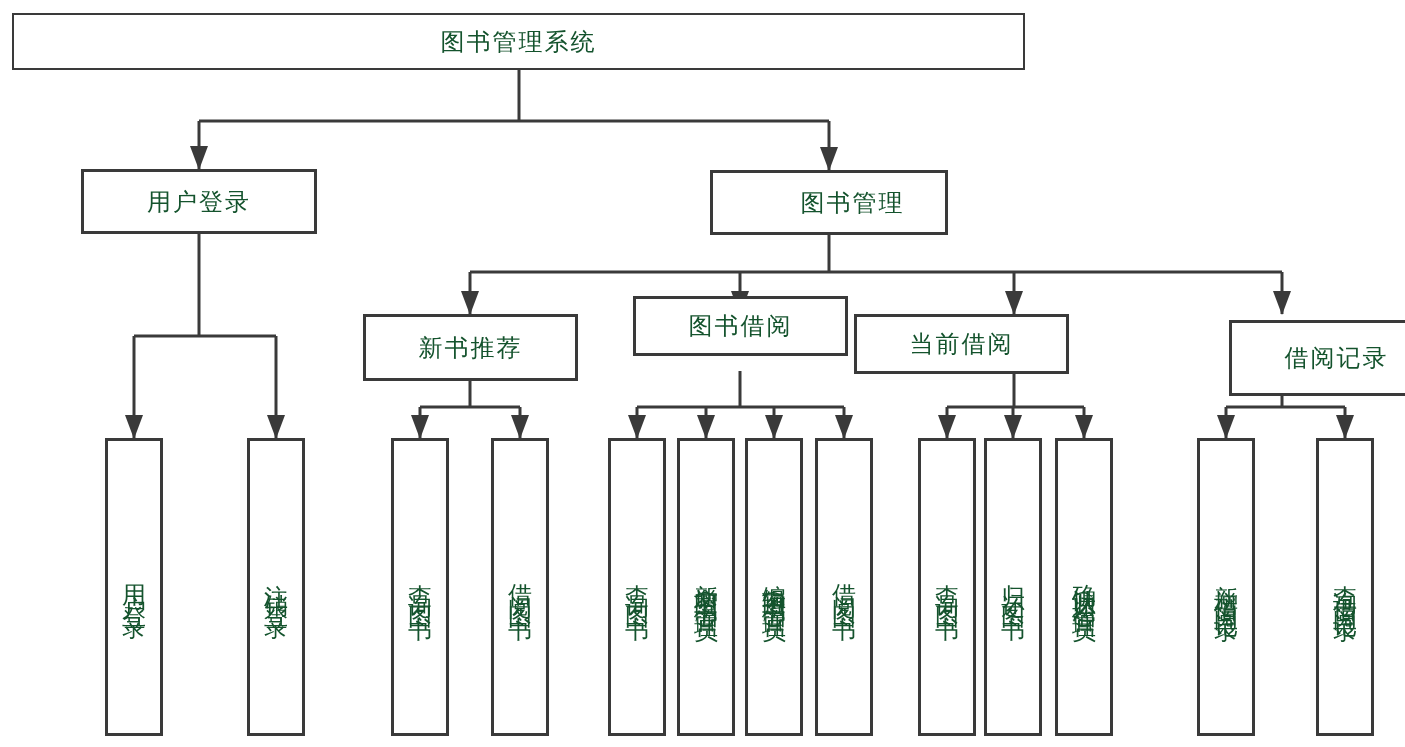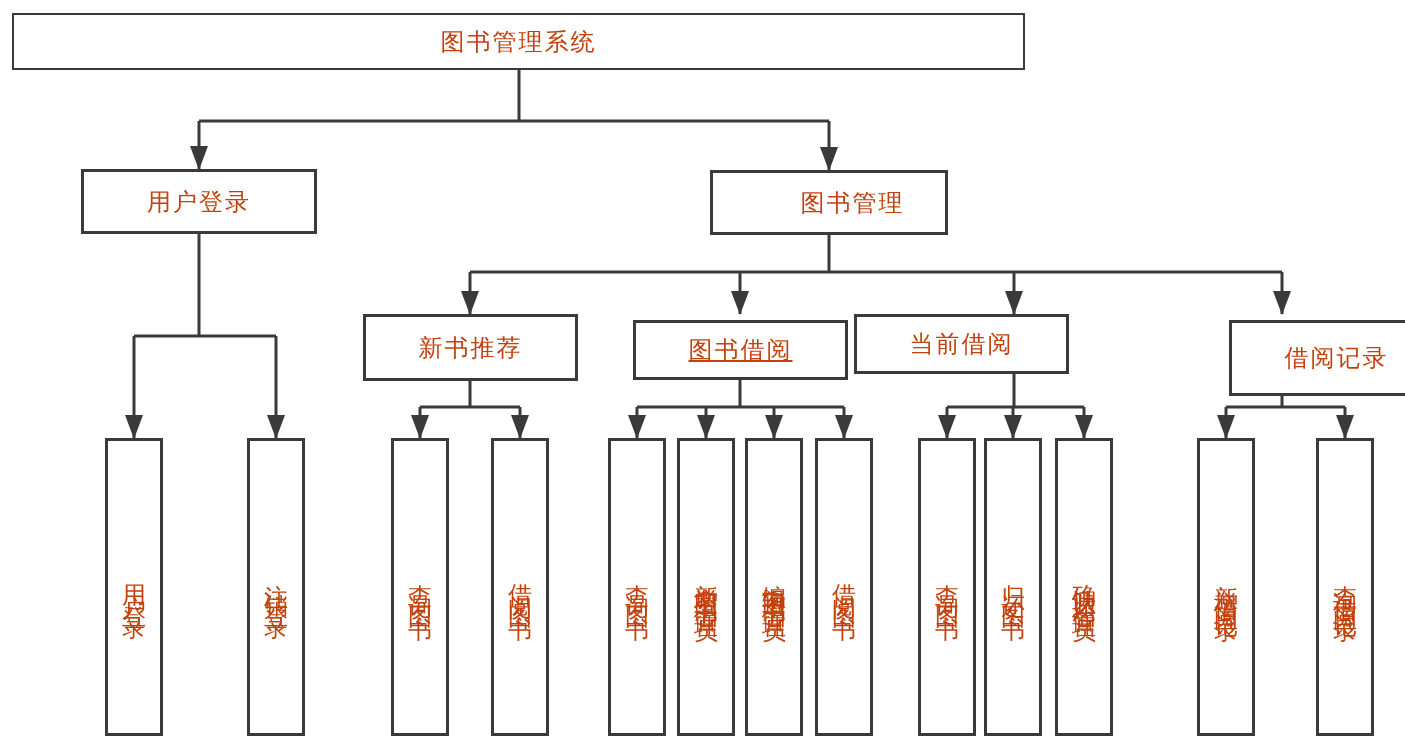--- a/index.html
+++ b/index.html
@@ -10,21 +10,21 @@
     overflow:hidden;
     font-family:"Liberation Sans","DejaVu Sans",sans-serif;
   }
   #wires{position:absolute;left:0;top:0;width:1405px;height:747px;}
   .box{
     position:absolute;
     box-sizing:border-box;
     background:#ffffff;
     border:3px solid #3a3a3a;
     display:flex;align-items:center;justify-content:center;
-    color:#c2410c;
+    color:#14532d;
   }
   .box.root{border-width:2px;}
   .h span{font-size:24px;letter-spacing:2px;white-space:nowrap;}
   .v .vtext{
     writing-mode:vertical-rl;
     text-orientation:mixed;
     font-size:24px;
     line-height:1;
     white-space:nowrap;
   }
@@ -94,21 +94,21 @@
   <div class="box h" style="left:81px;top:169px;width:236px;height:65px;">
     <span>用户登录</span>
   </div>
   <div class="box h" style="left:710px;top:170px;width:238px;height:65px;padding-left:47px;">
     <span>图书管理</span>
   </div>
 
   <div class="box h" style="left:363px;top:314px;width:215px;height:67px;">
     <span>新书推荐</span>
   </div>
-  <div class="box h" style="left:633px;top:320px;width:215px;height:60px;text-decoration:underline;">
+  <div class="box h" style="left:633px;top:296px;width:215px;height:60px;">
     <span>图书借阅</span>
   </div>
   <div class="box h" style="left:854px;top:314px;width:215px;height:60px;">
     <span>当前借阅</span>
   </div>
   <div class="box h" style="left:1229px;top:314px;width:215px;height:76px;margin-top:6px;">
     <span>借阅记录</span>
   </div>
 
   <div class="box v sp4" style="left:105px;top:438px;width:58px;height:298px;">

